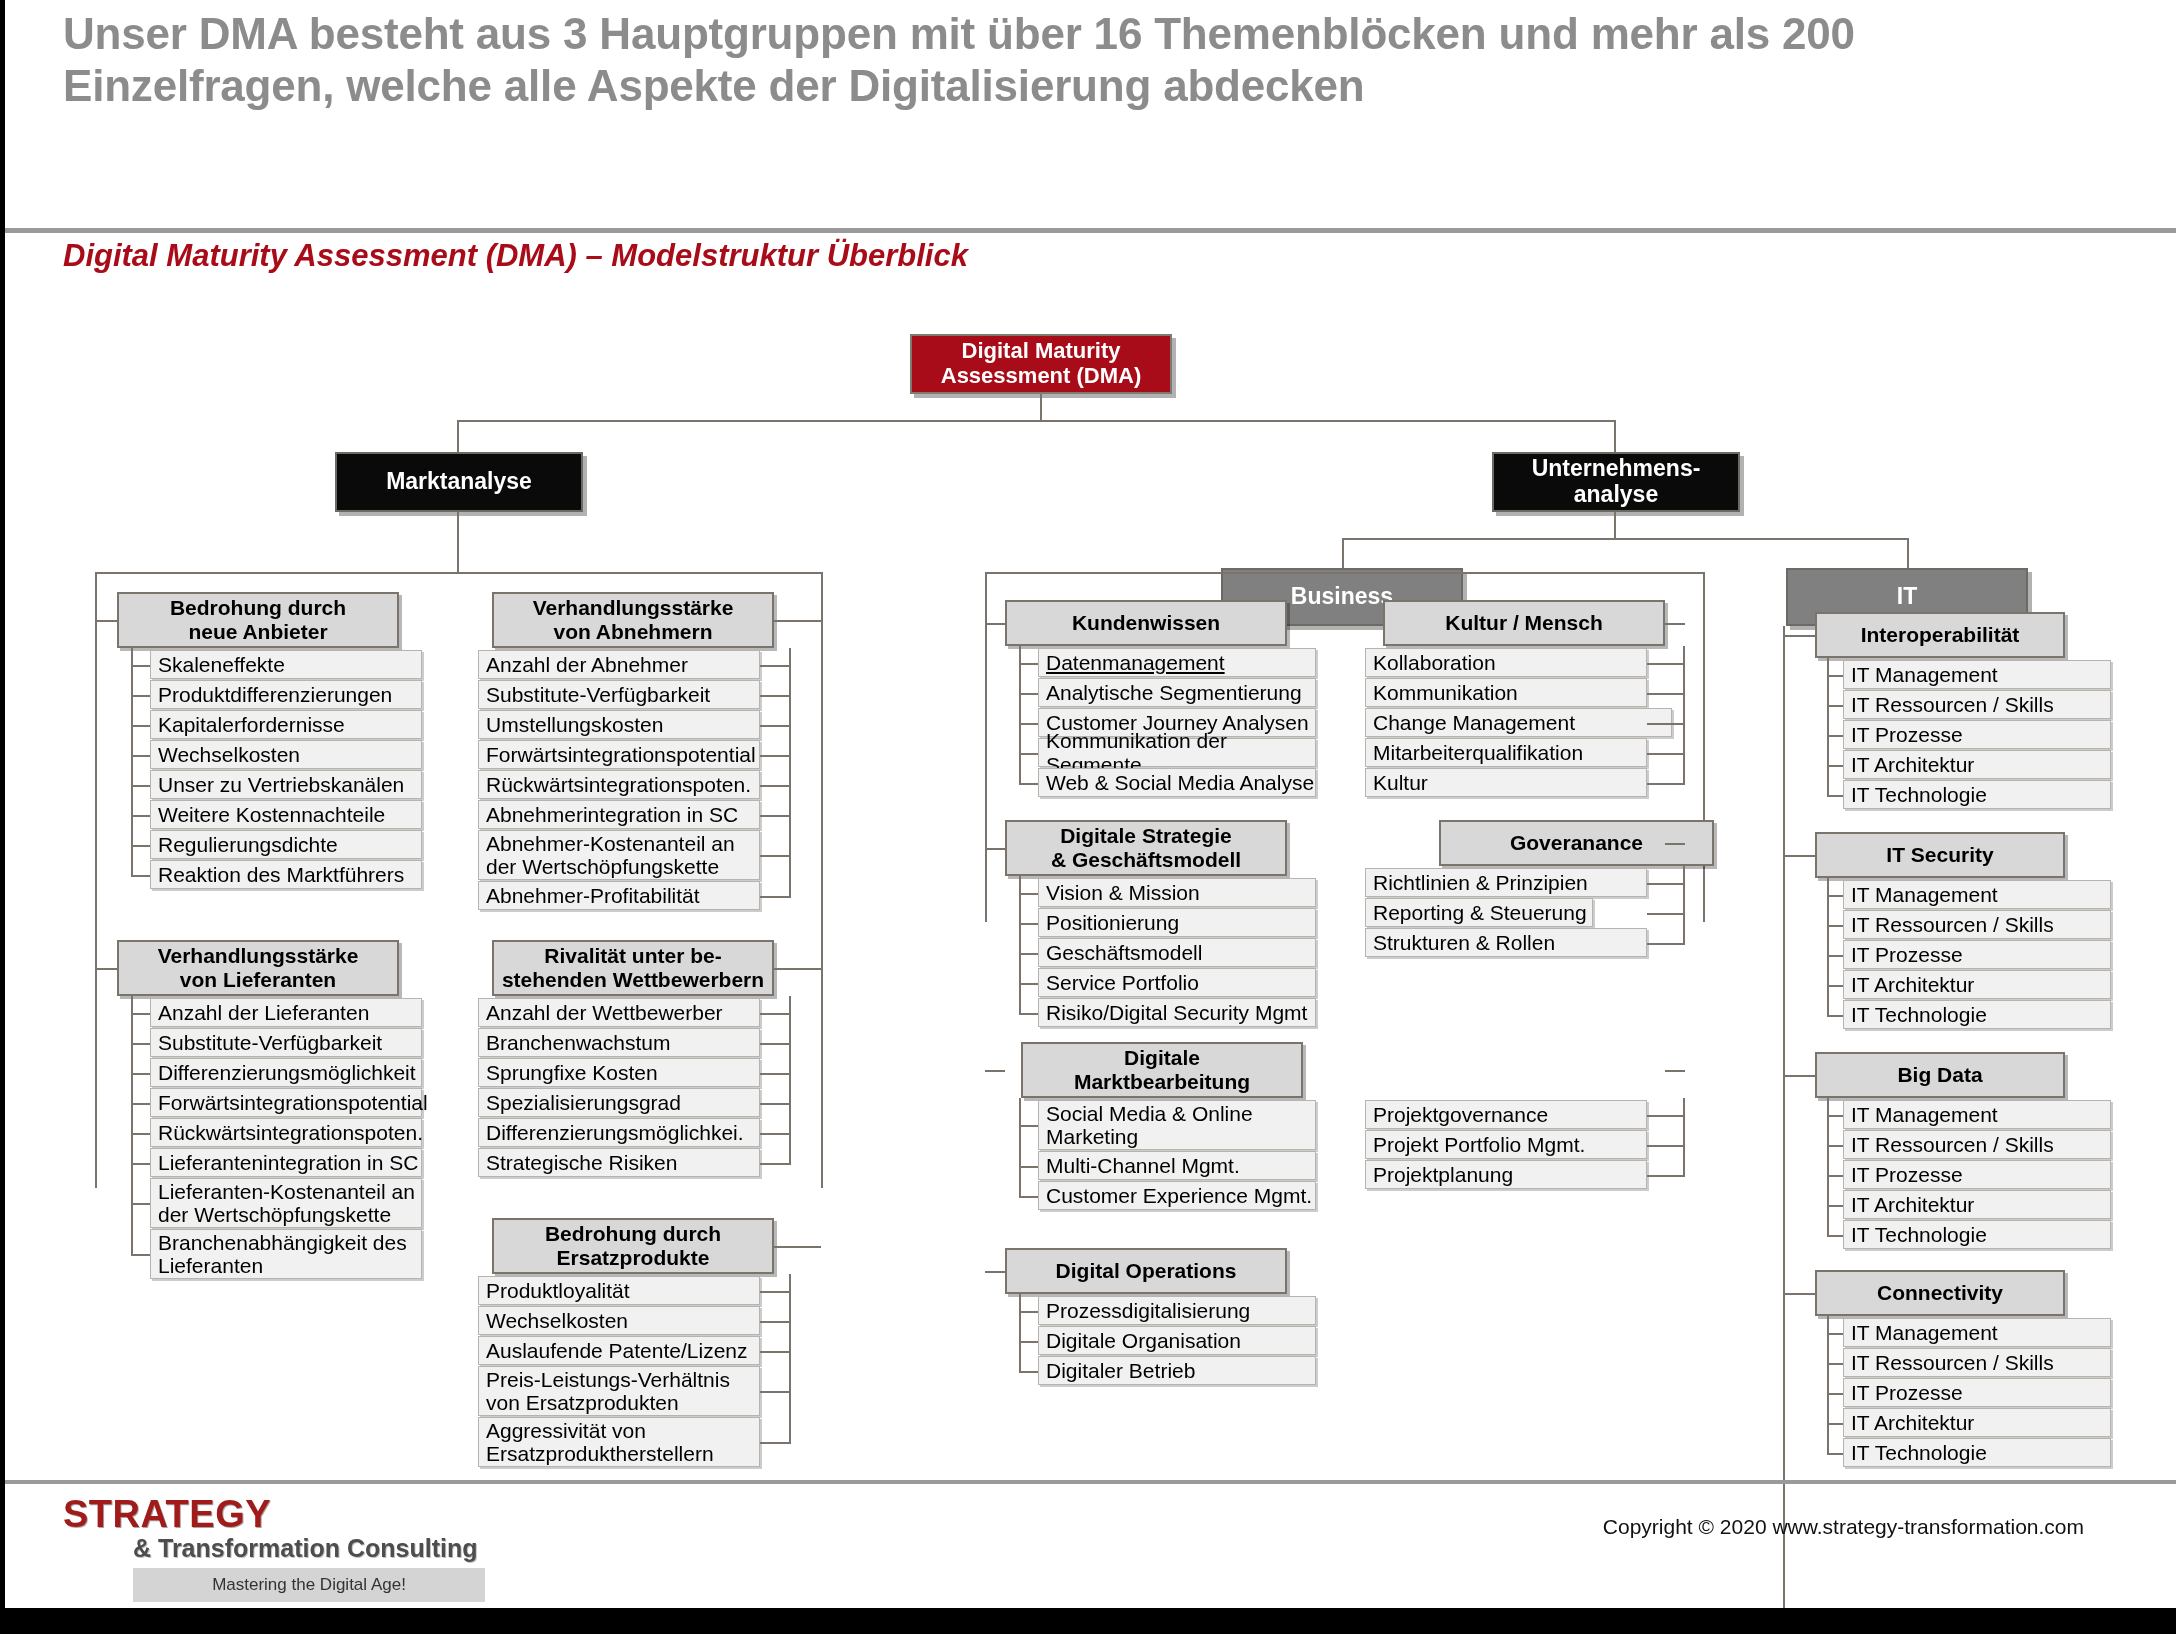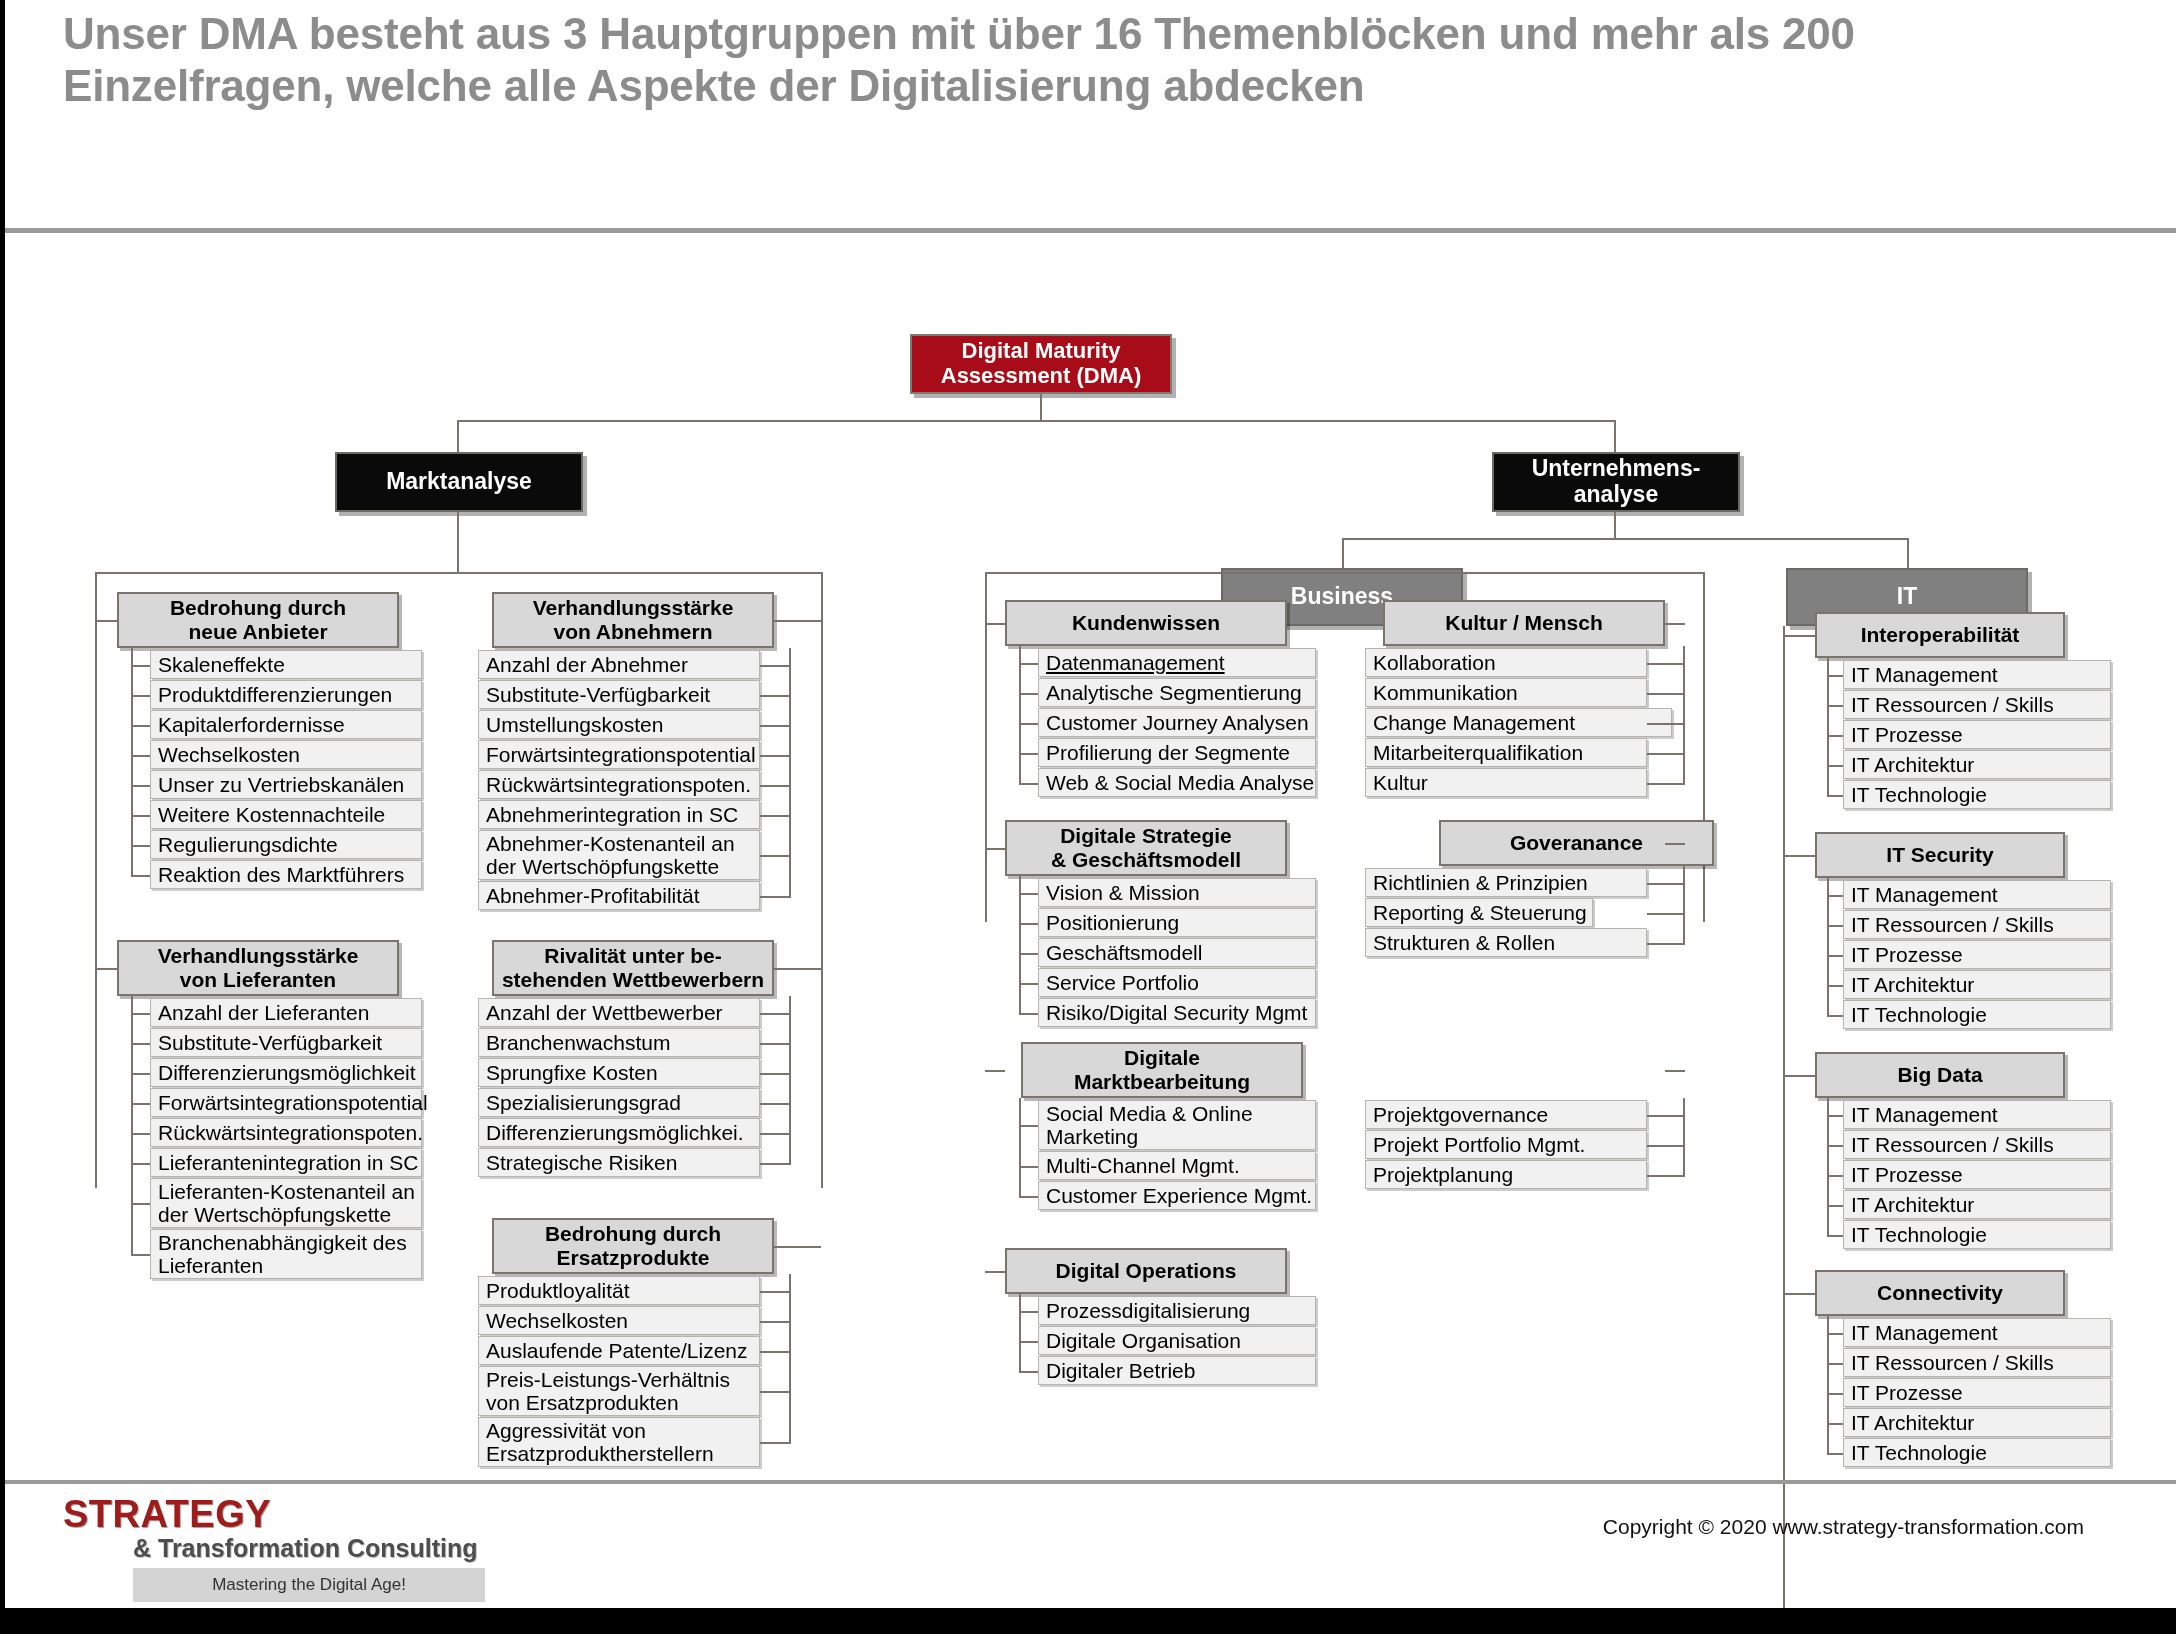--- a/index.html
+++ b/index.html
@@ -54,20 +54,21 @@
   .lnv{width:2px;}
   .lnh{height:2px;}
 </style>
 </head>
 <body>
 
 <div id="slide">
 
   <div id="title">Unser DMA besteht aus 3 Hauptgruppen mit über 16 Themenblöcken und mehr als 200 Einzelfragen, welche alle Aspekte der Digitalisierung abdecken</div>
   <div id="header-rule"></div>
+  <div id="subtitle">Digital Maturity Assessment (DMA) – Modelstruktur Überblick</div>
 
   <div id="diagram">
       <div class="node root" style="left: 905px; top: 34px; width: 262px; height: 60px;">
         <span>Digital Maturity <br>Assessment (DMA)</span>
       </div>
       <div class="ln lnv" style="left: 1035px; top: 94px; width: 2px; height: 28px;"></div>
       <div class="ln lnh" style="left: 452px; top: 120px; width: 584px; height: 2px;"></div>
       <div class="ln lnh" style="left: 1035px; top: 120px; width: 576px; height: 2px;"></div>
       <div class="ln lnv" style="left: 452px; top: 120px; width: 2px; height: 32px;"></div>
       <div class="ln lnv" style="left: 1609px; top: 120px; width: 2px; height: 32px;"></div>
@@ -266,21 +267,21 @@
       <div class="leaf" style="left: 1033px; top: 348px; width: 278px; height: 29px; text-decoration: underline;">
         <span>Datenmanagement</span>
       </div>
       <div class="leaf" style="left: 1033px; top: 378px; width: 278px; height: 29px;">
         <span>Analytische Segmentierung</span>
       </div>
       <div class="leaf" style="left: 1033px; top: 408px; width: 278px; height: 29px;">
         <span>Customer Journey Analysen</span>
       </div>
       <div class="leaf" style="left: 1033px; top: 438px; width: 278px; height: 29px;">
-        <span>Profilierung der Segmente</span>
+        <span>Kommunikation der Segmente</span>
       </div>
       <div class="leaf" style="left: 1033px; top: 468px; width: 278px; height: 29px;">
         <span>Web &amp; Social Media Analyse</span>
       </div>
       <div class="ln lnv" style="left: 1014px; top: 346px; width: 2px; height: 136.5px;"></div>
       <div class="ln lnh" style="left: 1014px; top: 362.5px; width: 19px; height: 2px;"></div>
       <div class="ln lnh" style="left: 1014px; top: 392.5px; width: 19px; height: 2px;"></div>
       <div class="ln lnh" style="left: 1014px; top: 422.5px; width: 19px; height: 2px;"></div>
       <div class="ln lnh" style="left: 1014px; top: 452.5px; width: 19px; height: 2px;"></div>
       <div class="ln lnh" style="left: 1014px; top: 482.5px; width: 19px; height: 2px;"></div>

